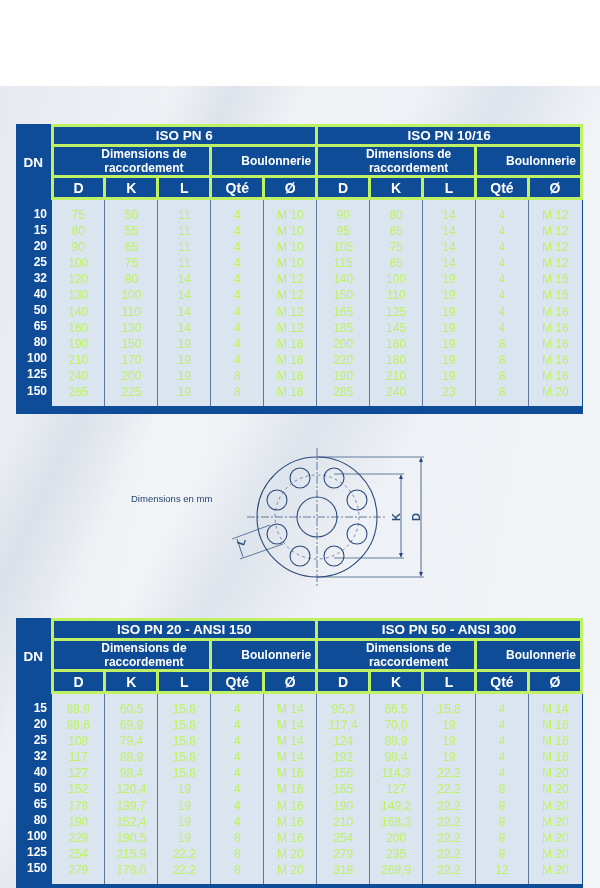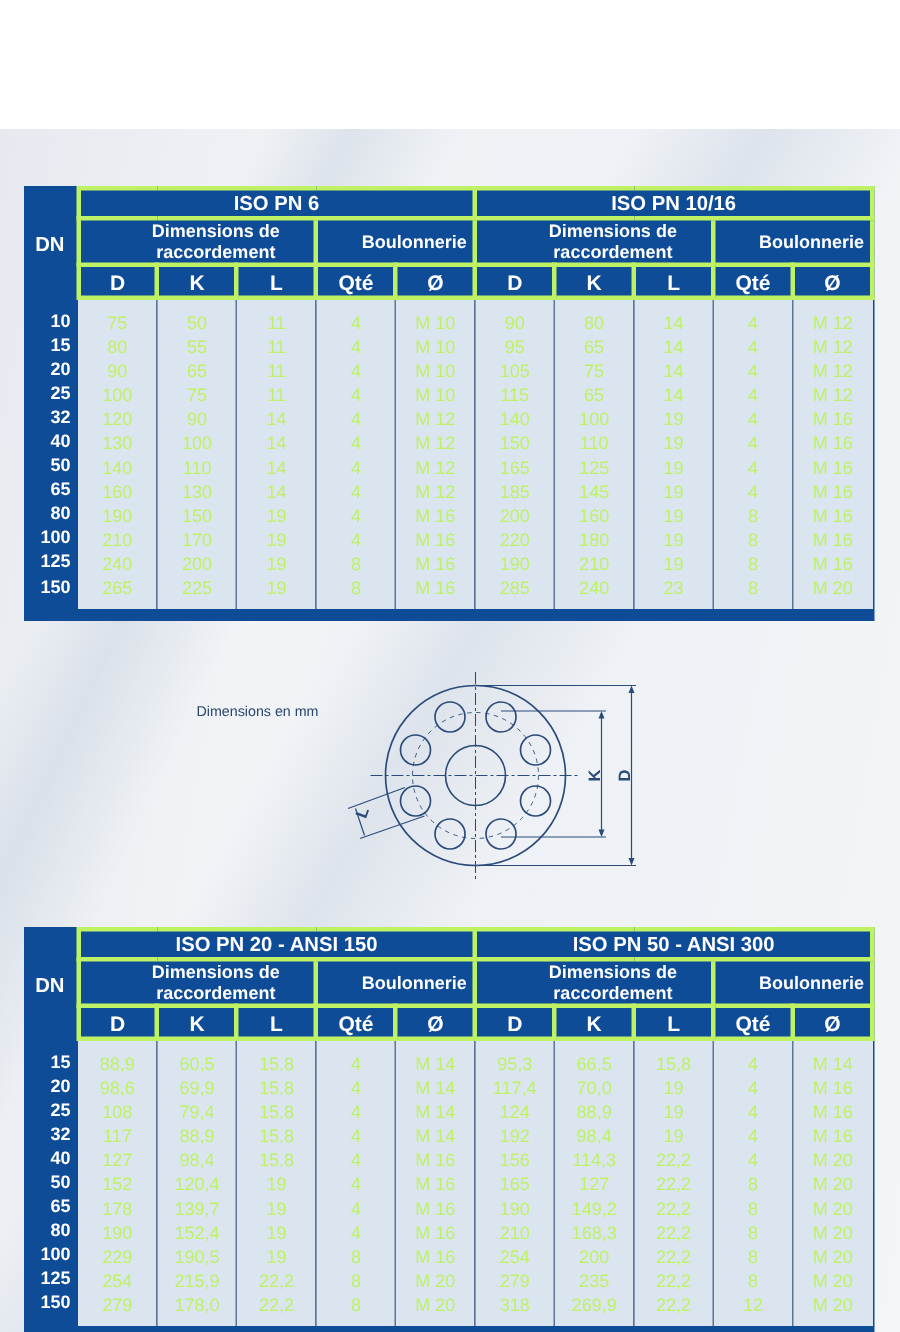--- a/index.html
+++ b/index.html
@@ -35,21 +35,21 @@
   .ft td.dncol { background:#0f4c97; color:#fff; font-weight:bold; font-size:12px; text-align:right; padding-right:5px; vertical-align:top; }
   .ft td.datacol {
     background:rgba(248,250,252,0.88); color:#bef264; font-size:12px; text-align:center;
     border-left:1px solid #5d7596; vertical-align:top;
   }
   .ft td.datacol:nth-child(2) { border-left:none; }
   .cellstack div, .dnstack div { height:16.1px; line-height:16.1px; }
   .cellstack, .dnstack { padding-top:7px; padding-bottom:6px; }
   .ft tr.foot td { height:8px; background:#0f4c97; }
   .diagram-wrap { position:absolute; left:0; top:430px; width:600px; height:160px; }
-  .dim-label { position:absolute; left:131px; top:469px; font-size:9.5px; color:#27456f; }
+  .dim-label { position:absolute; left:131px; top:493px; font-size:9.5px; color:#27456f; }
 </style>
 </head>
 <body>
 
 <div class="bg"></div>
 
 <div class="flange-table" style="top:124px;" id="t0">
     <table class="ft">
       <colgroup>
         <col style="width:36px">

